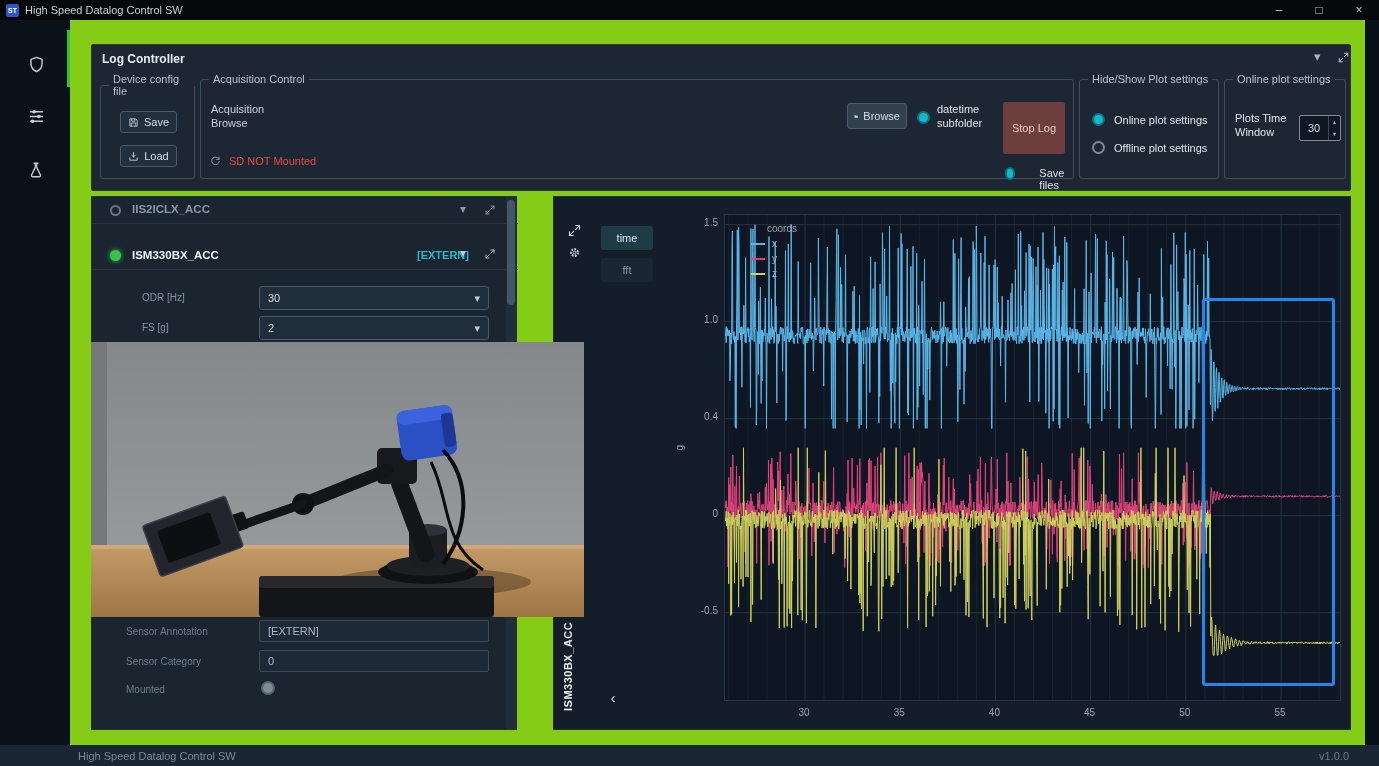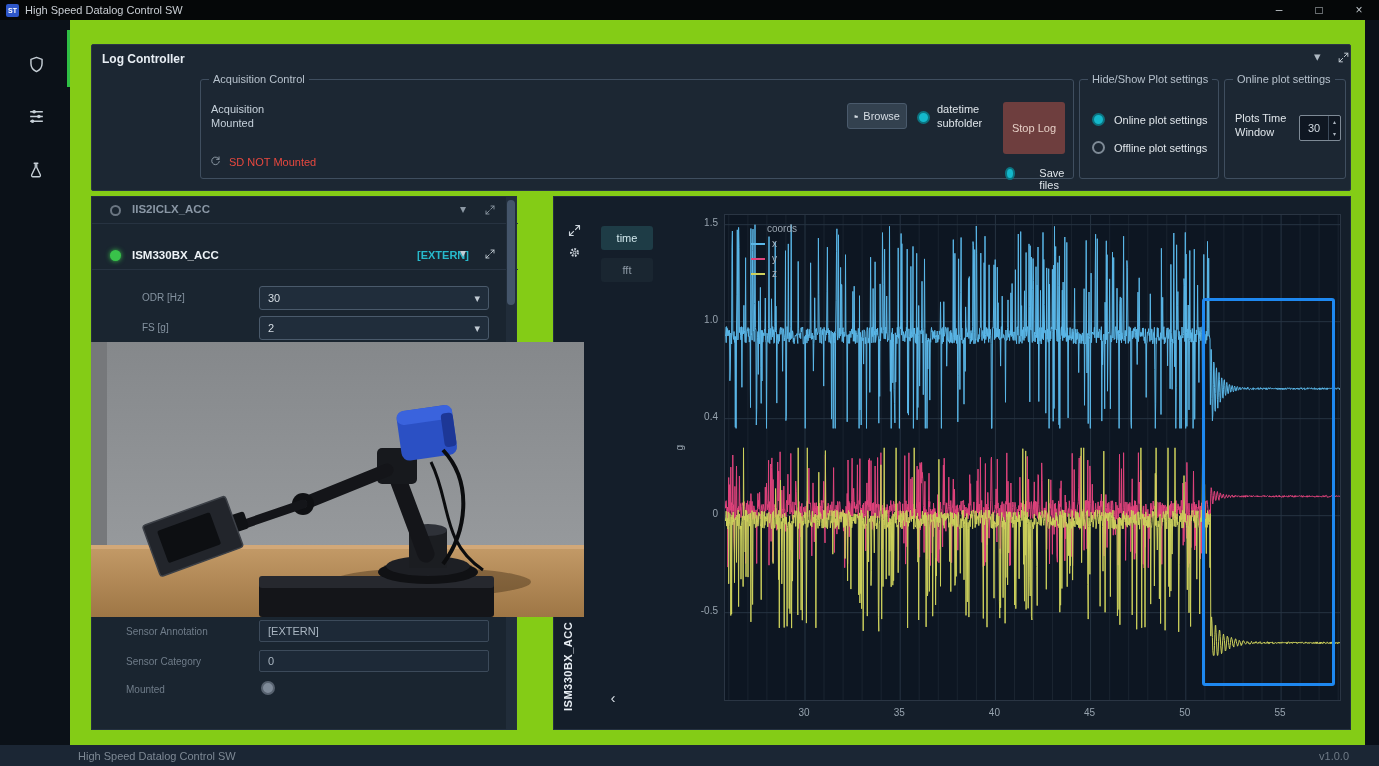--- a/index.html
+++ b/index.html
@@ -53,21 +53,21 @@
   .acq-input{position:absolute;left:86px;top:18px;width:554px;height:26px;background:#0f1722;
              border:1px solid #7e8a96;border-radius:2px;color:#d2dae2;font-size:10.5px;
              line-height:24px;padding:0 6px;white-space:nowrap;overflow:hidden;}
   .btn-browse{position:absolute;left:646px;top:18px;width:60px;height:26px;background:#33414f;}
   .toggle{width:13px;height:13px;border-radius:50%;background:#14b8cb;border:2px solid #0d7380;}
   .radio-off{width:13px;height:13px;border-radius:50%;background:transparent;border:2px solid #7e8a96;}
   .tg-datetime{position:absolute;left:716px;top:26px;}
   .lbl-datetime{position:absolute;left:736px;top:18px;width:70px;font-size:11px;color:#dfe5ea;line-height:1.25;}
   .btn-stoplog{position:absolute;left:802px;top:17px;width:62px;height:52px;background:#6e3e3e;
                border:none;color:#e6cfc6;}
-  .sd-row{position:absolute;left:8px;top:70px;display:flex;align-items:center;gap:7px;}
+  .sd-row{position:absolute;left:8px;top:70px;display:flex;align-items:flex-start;gap:7px;}
   .sd-text{font-size:11px;color:#e8483f;}
   .savefiles-row{position:absolute;left:804px;top:82px;display:flex;align-items:flex-start;gap:24px;}
   .lbl-light{font-size:11px;color:#dfe5ea;}
 
   .radio-row1{position:absolute;left:12px;top:28px;display:flex;align-items:center;gap:9px;}
   .radio-row2{position:absolute;left:12px;top:56px;display:flex;align-items:center;gap:9px;}
 
   .ptw-label{position:absolute;left:10px;top:26px;width:62px;font-size:11px;color:#dfe5ea;line-height:1.3;}
   .spin{position:absolute;left:74px;top:30px;width:42px;height:26px;display:flex;background:#0f1722;
         border:1px solid #7e8a96;border-radius:2px;}
@@ -211,24 +211,39 @@
 
   <div class="log-panel">
     <div class="log-title">Log Controller</div>
     <span class="log-head-chevron">▾</span>
     <span class="log-head-expand">
       <svg class="ic" width="13" height="13">
           <use href="#i-expand"></use>
         </svg>
     </span>
 
+    <fieldset class="grp grp-device">
+      <legend>Device config file</legend>
+      <button class="btn btn-save">
+        <svg class="ic" width="11" height="11">
+            <use href="#i-save"></use>
+          </svg>
+        <span>Save</span>
+      </button>
+      <button class="btn btn-load">
+        <svg class="ic" width="11" height="11">
+            <use href="#i-load"></use>
+          </svg>
+        <span>Load</span>
+      </button>
+    </fieldset>
 
     <fieldset class="grp grp-acq">
       <legend>Acquisition Control</legend>
-      <div class="acq-label">Acquisition Mounted</div>
+      <div class="acq-label">Acquisition Browse</div>
       <button class="btn btn-browse">
         <svg class="ic" width="11" height="11">
             <use href="#i-folder"></use>
           </svg>
         <span>Browse</span>
       </button>
       <div class="toggle tg-datetime"></div>
       <div class="lbl-datetime">datetime subfolder</div>
       <button class="btn btn-stoplog">Stop Log</button>
       <div class="sd-row">

